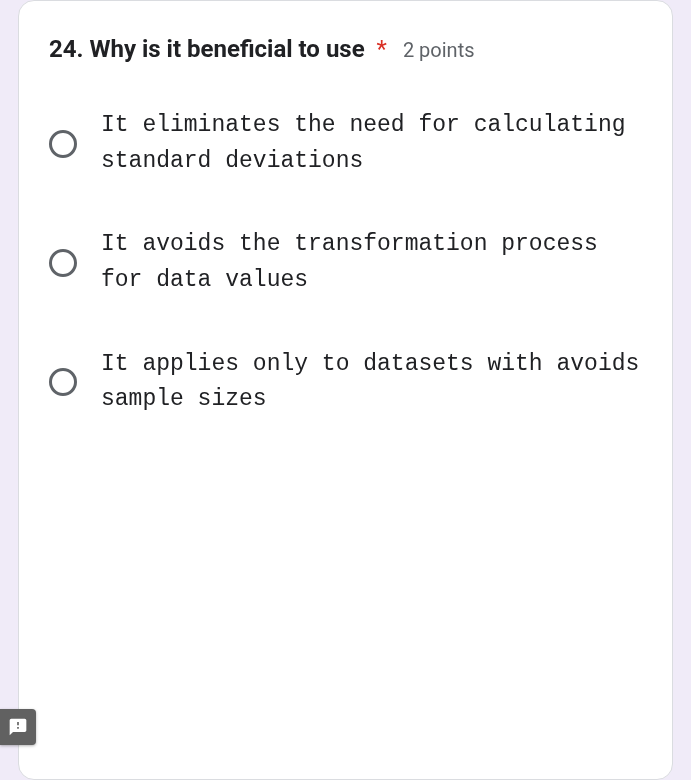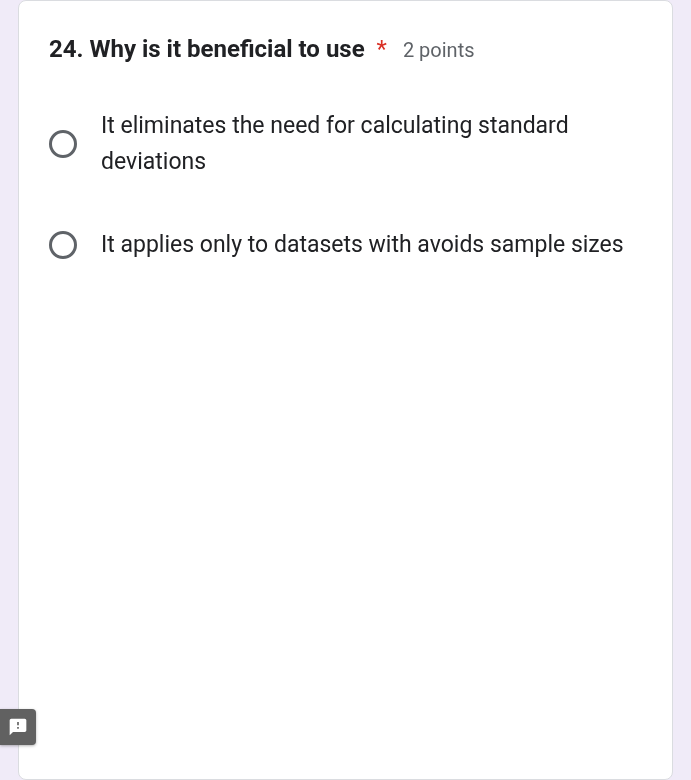--- a/index.html
+++ b/index.html
@@ -12,21 +12,21 @@
       background: #f0ebf8;
       display: flex;
       justify-content: center;
       padding: 0;
       width: 691px;
       height: 780px;
       overflow: hidden;
     }
     .card {
       background: #fff;
-      border-radius: 8px;
+      border-radius: 16px;
       border: 1px solid #dadce0;
       width: 655px;
       margin: 0 8px;
       padding: 30px 30px 20px 30px;
     }
     .question-header {
       display: flex;
       align-items: flex-start;
       margin-bottom: 40px;
     }
@@ -55,20 +55,21 @@
       display: flex;
       flex-direction: column;
       gap: 48px;
       margin-top: 30px;
     }
     .option-row {
       display: flex;
       align-items: center;
       gap: 24px;
       cursor: pointer;
+      font-family: Liberation Mono, monospace;
     }
     .radio-circle {
       width: 28px;
       height: 28px;
       border: 3px solid #5f6368;
       border-radius: 50%;
       flex-shrink: 0;
     }
     .option-label {
       font-size: 23px;
@@ -115,20 +116,24 @@
     </div>
   </div>
 
   <div class="options">
     <label class="option-row">
       <span class="radio-circle"></span>
       <span class="option-label">It eliminates the need for calculating standard deviations</span>
     </label>
     <label class="option-row">
       <span class="radio-circle"></span>
+      <span class="option-label">It avoids the transformation process for data values</span>
+    </label>
+    <label class="option-row">
+      <span class="radio-circle"></span>
       <span class="option-label">It applies only to datasets with avoids sample sizes</span>
     </label>
   </div>
 </div>
 
 <div class="report-badge">
   <svg viewBox="0 0 24 24">
     <path d="M20 2H4c-1.1 0-2 .9-2 2v18l4-4h14c1.1 0 2-.9 2-2V4c0-1.1-.9-2-2-2zm-7 12h-2v-2h2v2zm0-4h-2V6h2v4z"></path>
   </svg>
 </div>

